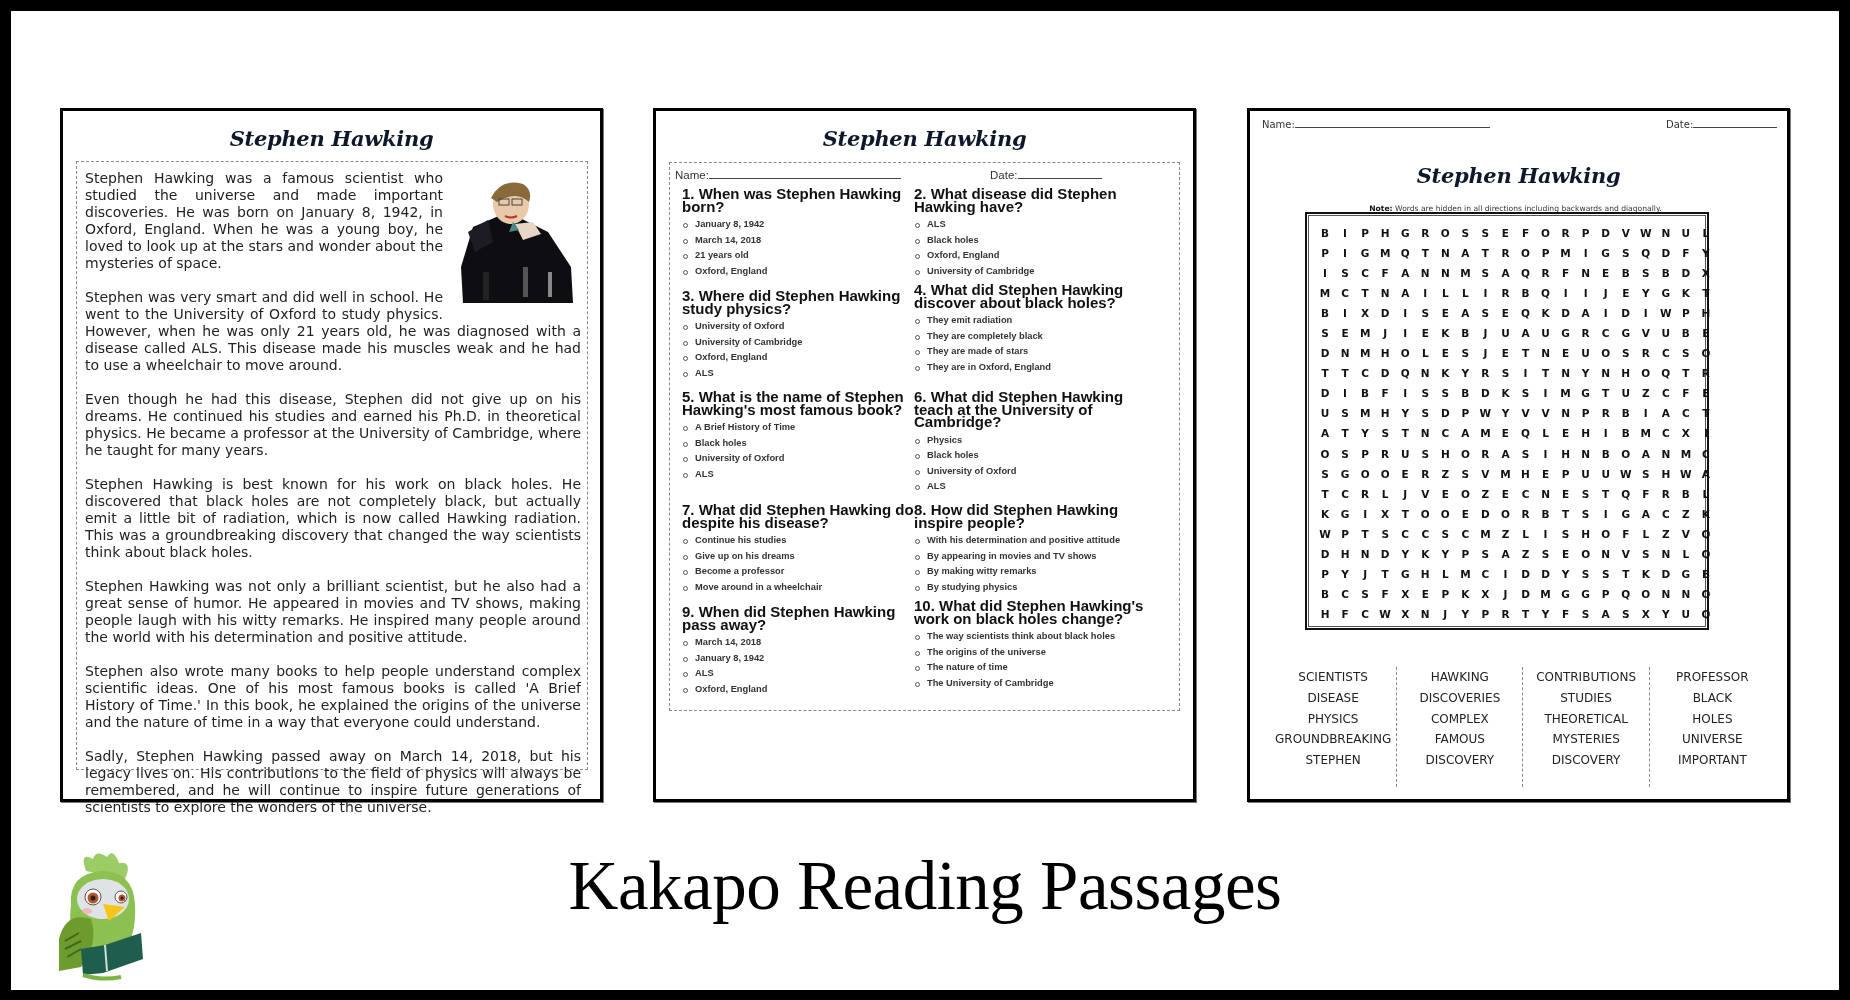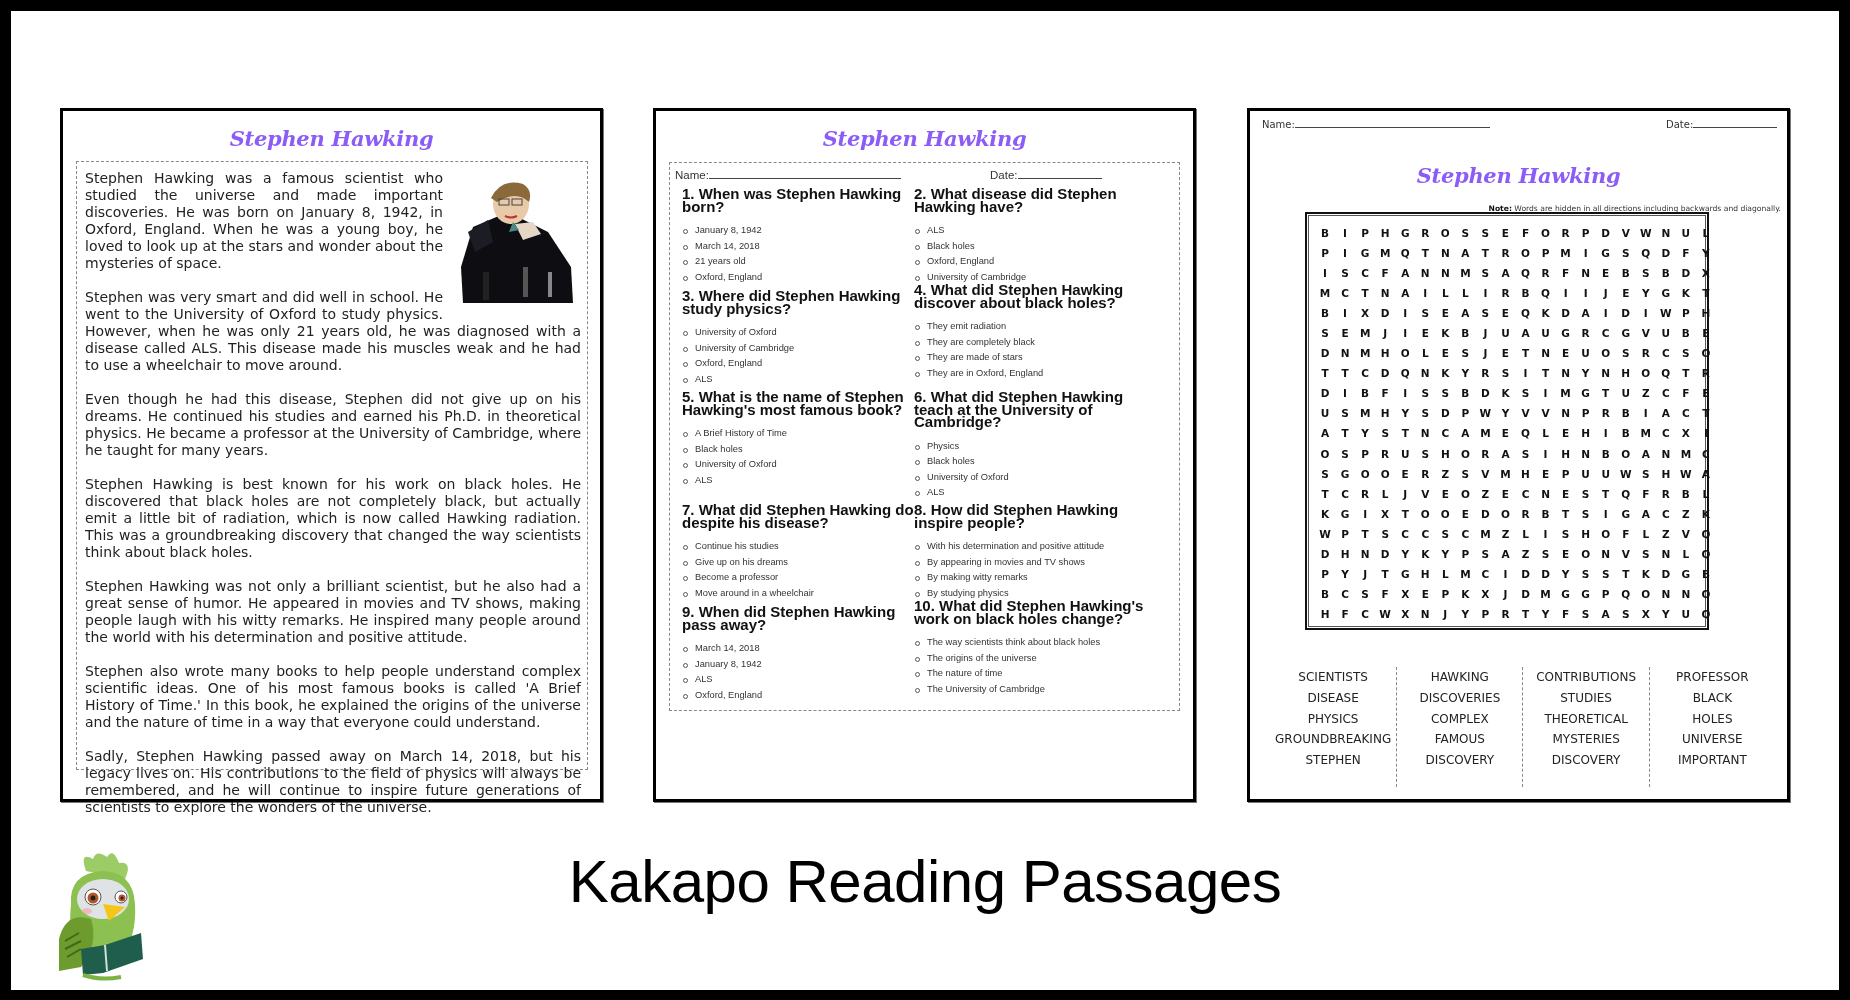--- a/index.html
+++ b/index.html
@@ -10,21 +10,21 @@
     background: #fff;
   }
   .panel {
     position: absolute; top: 97px; width: 543px; height: 694px;
     border: 3px solid #000; background: #fff;
     box-shadow: 1px 1px 0 #777;
   }
   .script-title {
     position: absolute; left: 0; right: 0; text-align: center;
     font-family: "DejaVu Serif", serif; font-style: italic; font-weight: bold;
-    font-size: 21px; color: #8b5cf6; letter-spacing: -0.3px;
+    font-size: 21px; color: #0f172a; letter-spacing: -0.3px;
   }
   .dashbox {
     position: absolute; border: 1px dashed #888;
   }
   
   .p1 .script-title { top: 15px; }
   .p1 .dashbox { left: 13px; top: 50px; width: 512px; height: 609px; }
   .passage { position: absolute; left: 8px; top: 8px; width: 496px;
     font-family: "DejaVu Sans", sans-serif; font-size: 14px; line-height: 17px; color: #222;
     text-align: justify; }
@@ -33,41 +33,41 @@
   .photo svg { width: 100%; height: 100%; }
 
   
   .p2 .script-title { top: 15px; }
   .p2 .dashbox { left: 13px; top: 51px; width: 511px; height: 549px; }
   .namedate { position: absolute; font-family: "Liberation Sans", sans-serif; font-size: 11.5px; color: #333; }
   .namedate .line { display: inline-block; border-bottom: 1px solid #444; height: 11px; vertical-align: baseline; }
   .quiz-grid { position: absolute; left: 12px; top: 25px; width: 490px; }
   .q { position: absolute; width: 240px; }
   .q-title { font-family: "Liberation Sans", sans-serif; font-weight: bold; font-size: 15px; line-height: 12.5px; color: #111; }
-  .opts { list-style: none; margin-top: 10px; }
+  .opts { list-style: none; margin-top: 4px; font-weight: bold; }
   .opts li { font-family: "Liberation Sans", sans-serif; font-size: 9.3px; line-height: 15.6px; color: #333; padding-left: 13px; position: relative; }
   .opts li::before { content: ""; position: absolute; left: 1px; top: 6px; width: 3px; height: 3px; border: 1px solid #555; border-radius: 50%; }
 
   
   .p3 .script-title { top: 52px; }
-  .note { position: absolute; left: 0; right: 6px; top: 93px; text-align: right; font-family: "DejaVu Sans", sans-serif; font-size: 7.6px; color: #333; }
+  .note { position: absolute; left: 0; right: 6px; top: 93px; text-align: center; font-family: "DejaVu Sans", sans-serif; font-size: 7.6px; color: #333; }
   .note b { color: #111; }
   .grid-box { position: absolute; left: 55px; top: 101px; width: 404px; height: 418px; border: 2px solid #111; outline: 1px solid #555; outline-offset: -4px; }
   .grid { position: absolute; left: 8px; top: 9px; }
   .grid-row { display: flex; height: 20.05px; }
   .cell { width: 20.05px; text-align: center; font-family: "DejaVu Sans", sans-serif; font-weight: bold; font-size: 10.5px; line-height: 20px; color: #111; }
   .wordlist { position: absolute; left: 20px; top: 556px; width: 505px; height: 120px; display: flex; }
   .wcol { width: 129px; text-align: center; position: relative; }
   .wcol + .wcol { border-left: 1px dashed #888; }
   .wcol div { font-family: "DejaVu Sans", sans-serif; font-size: 12px; line-height: 20.8px; color: #222; }
 
   
   .banner-title {
     position: absolute; left: 0; right: 0; top: 836px; text-align: center;
-    font-family: Liberation Sans, sans-serif; font-size: 60px; color: #000; letter-spacing: -0.5px;
+    font-family: Liberation Serif, serif; font-size: 69px; color: #000; letter-spacing: -0.5px;
   }
   .mascot { position: absolute; left: 30px; top: 838px; width: 125px; height: 140px; }
 </style>
 </head>
 <body>
 
 <div class="canvas">
 
   <div class="panel p1" style="left:49px;">
     <div class="script-title">Stephen Hawking</div>

